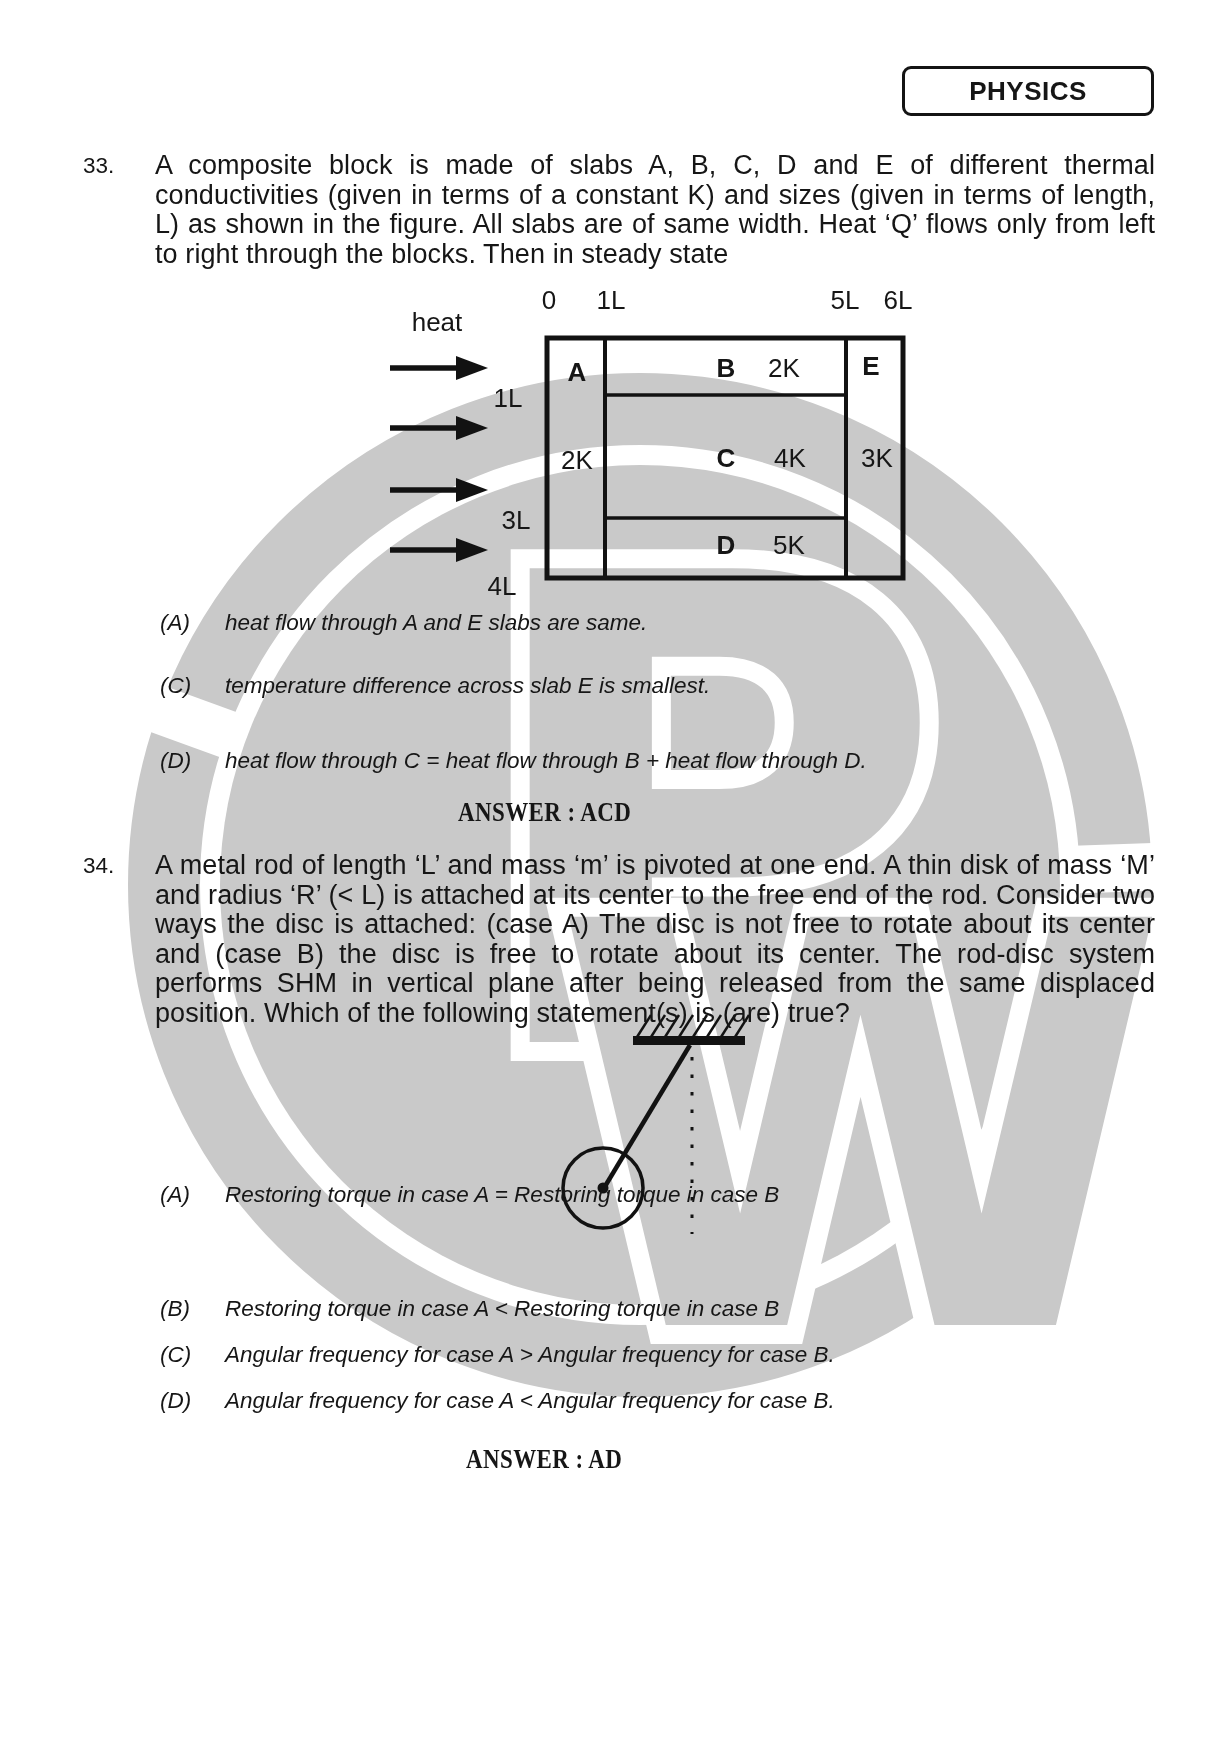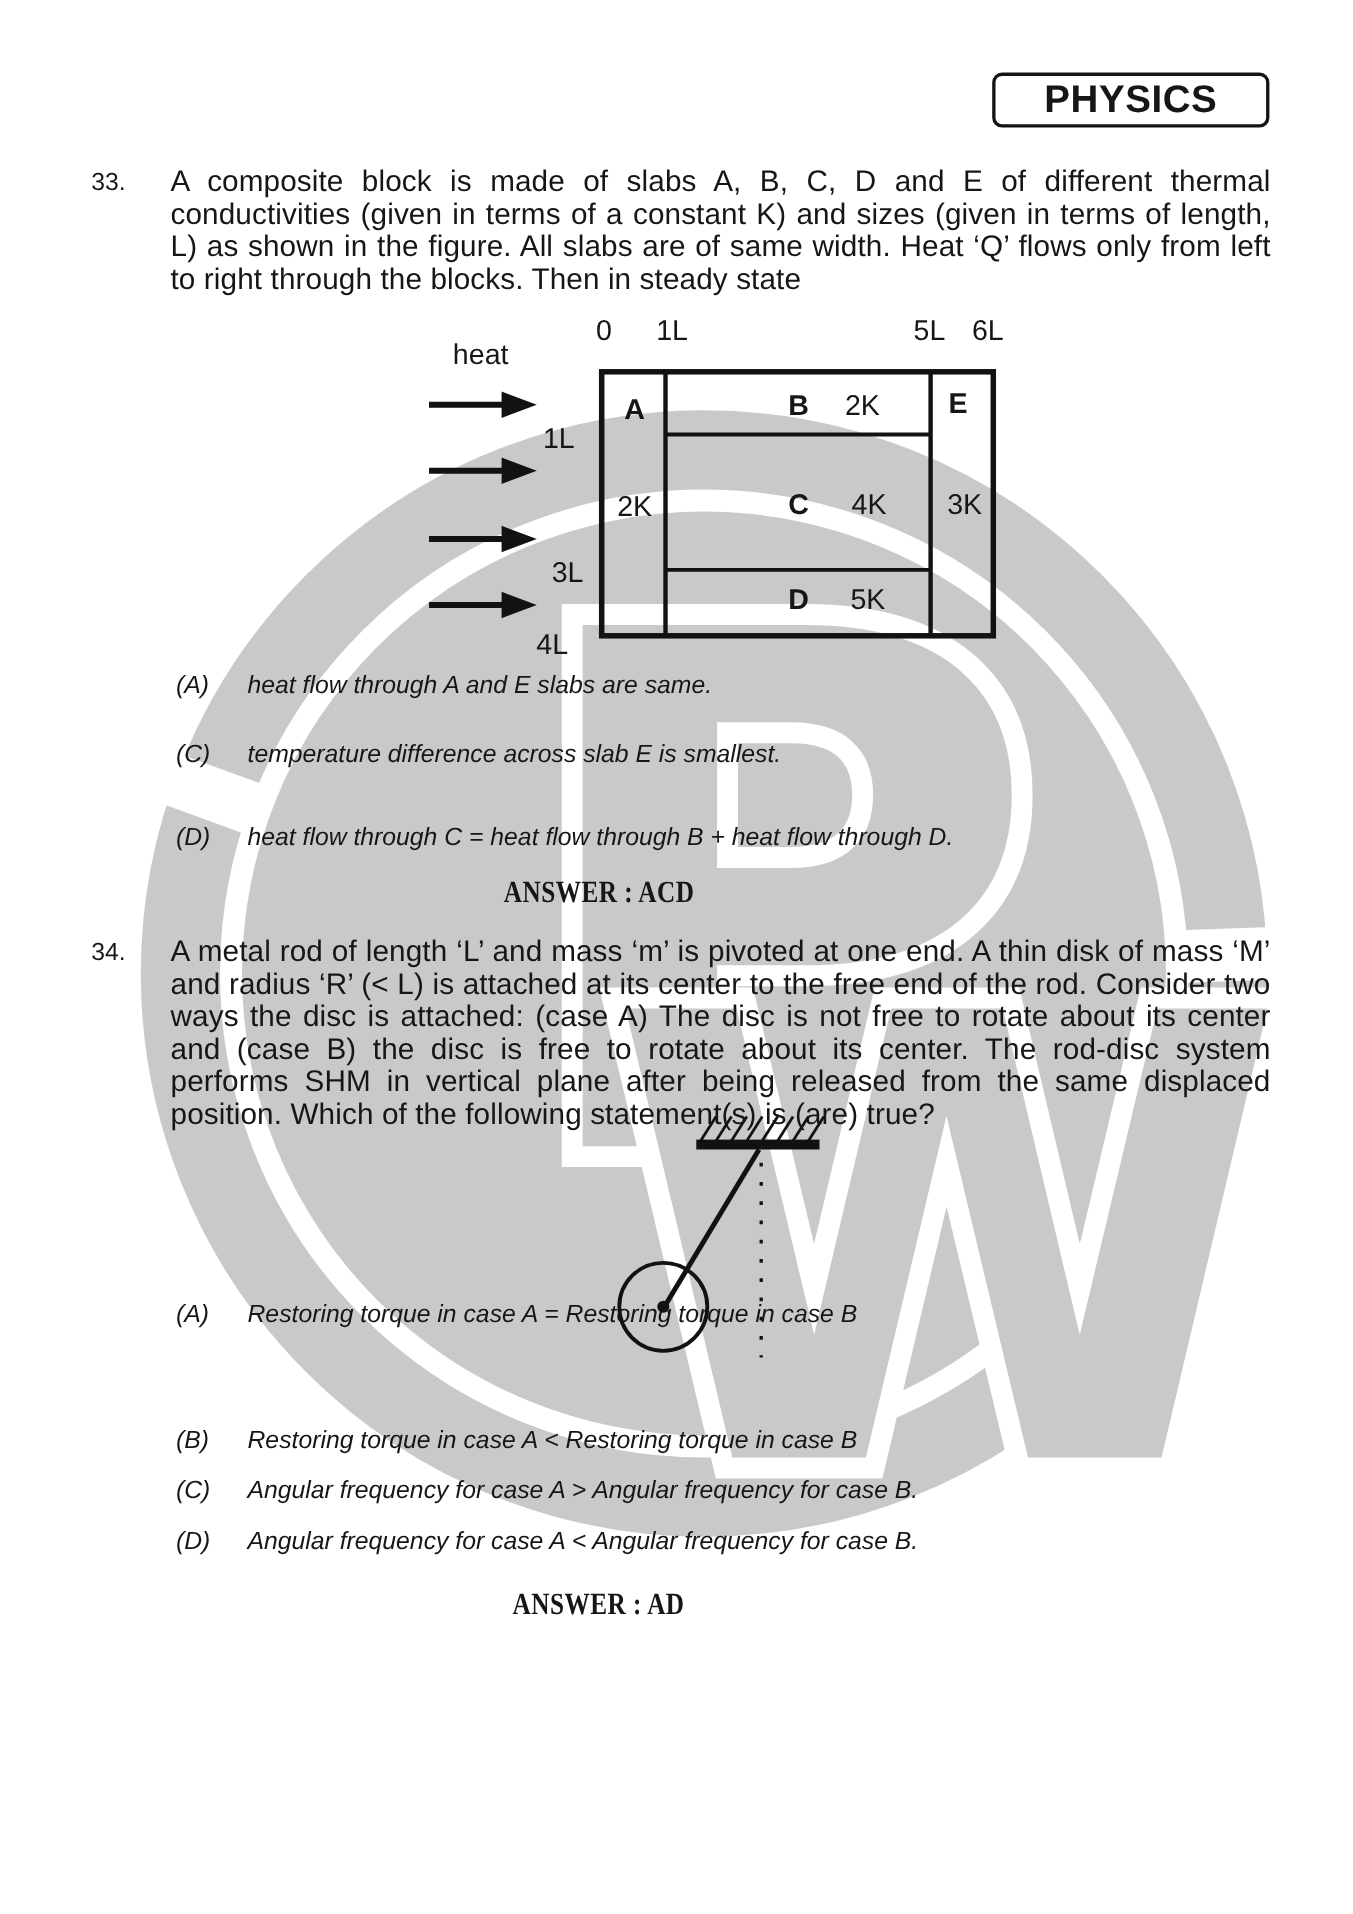--- a/index.html
+++ b/index.html
@@ -35,21 +35,21 @@
   }
   .figlabel{
     transform:translate(-50%,-50%);
     font-size:26px;line-height:26px;white-space:nowrap;
   }
   .figlabel.b{font-weight:700;}
   .physics-box{
     left:902px;top:66px;width:246px;height:44px;
     border:3px solid #141414;border-radius:9px;
     display:flex;align-items:center;justify-content:center;
-    font-weight:700;font-size:35px;letter-spacing:.5px;
+    font-weight:700;font-size:26px;letter-spacing:.5px;
     background:#fff;
   }
 </style>
 </head>
 <body>
 
 <div class="page">
 
   <svg class="abs wm" width="1230" height="1740" viewBox="0 0 1230 1740">
     <circle cx="640" cy="885" r="476" fill="none" stroke="#c9c9c9" stroke-width="72"></circle>

